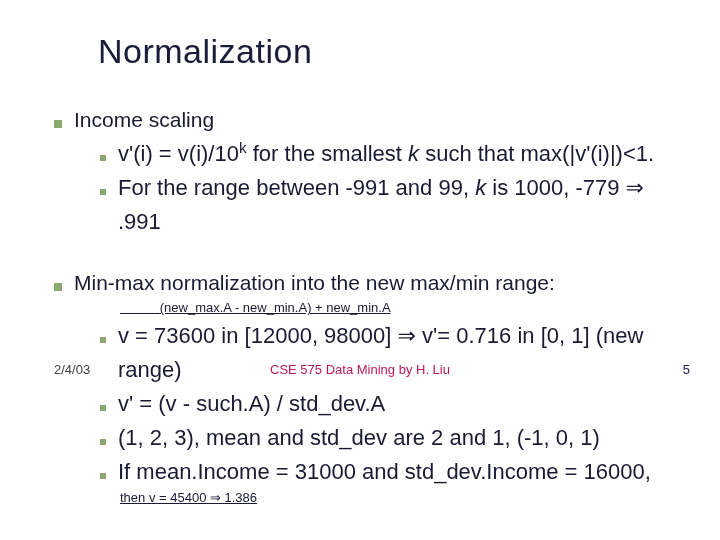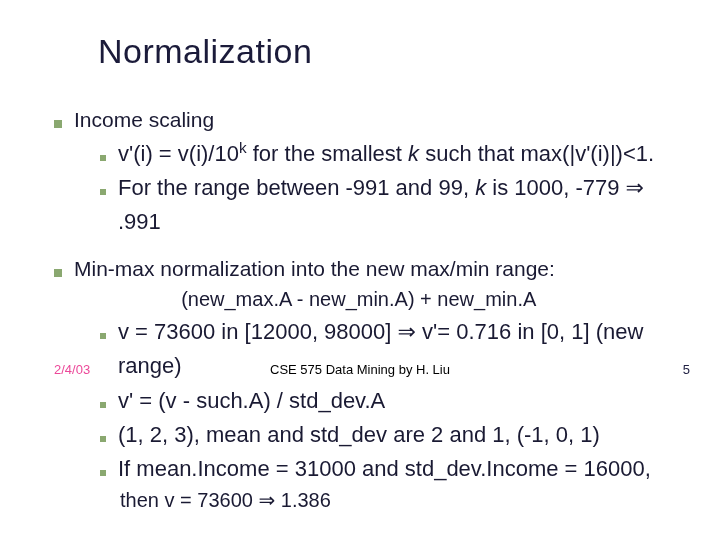--- a/index.html
+++ b/index.html
@@ -41,35 +41,36 @@
     position: absolute;
     left: 54px;
     top: 104px;
     width: 620px;
     font-size: 16.5px;
     line-height: 1.55;
   }
   .lvl1 {
     display: flex;
     align-items: baseline;
-    margin-top: 14px;
+    margin-top: 28px;
     font-size: 21px;
   }
   .lvl1:first-child { margin-top: 0; }
   .lvl2 {
     display: flex;
     align-items: baseline;
     margin-left: 46px;
     font-size: 22px;
   }
   .cont {
     margin-left: 46px;
     padding-left: 20px;
-    font-size: 20px;
+    font-size: 13px;
     margin-top: -1px;
+    text-decoration: underline;
   }
   .bullet {
     display: inline-block;
     width: 8px;
     height: 8px;
     background: #8aa870;
     margin-right: 12px;
     flex: 0 0 8px;
     position: relative;
     top: 1px;
@@ -80,30 +81,30 @@
     flex: 0 0 6px;
     margin-right: 12px;
     top: 0;
   }
   .txt { flex: 1; }
   .footer-left {
     position: absolute;
     left: 54px;
     bottom: 22px;
     font-size: 13px;
-    color: #ec4899;
+    color: #404040;
   }
   .footer-center {
     position: absolute;
     left: 0;
     right: 0;
     bottom: 22px;
     text-align: center;
     font-size: 13px;
-    color: #000000;
+    color: #be185d;
   }
   .footer-right {
     position: absolute;
     right: 30px;
     bottom: 22px;
     font-size: 13px;
     color: #222244;
   }
   sup { font-size: 0.7em; vertical-align: super; line-height: 0; }
   .it { font-style: italic; }
@@ -156,21 +157,21 @@
     </div>
     <div class="lvl2">
       <span class="bullet sm"></span>
       <span class="txt">(1, 2, 3), mean and std_dev are 2 and 1, (-1, 0, 1)</span>
     </div>
     <div class="lvl2">
       <span class="bullet sm"></span>
       <span class="txt">If mean.Income = 31000 and std_dev.Income = 16000,</span>
     </div>
     <div class="cont">
-      <span>then v = 73600 </span><span class="arrow">⇒</span><span> 1.386</span>
+      <span>then v = 45400 </span><span class="arrow">⇒</span><span> 1.386</span>
     </div>
 
   </div>
 
   <div class="footer-left">2/4/03</div>
   <div class="footer-center">CSE 575 Data Mining by H. Liu</div>
   <div class="footer-right">5</div>
 
 </div>
 

